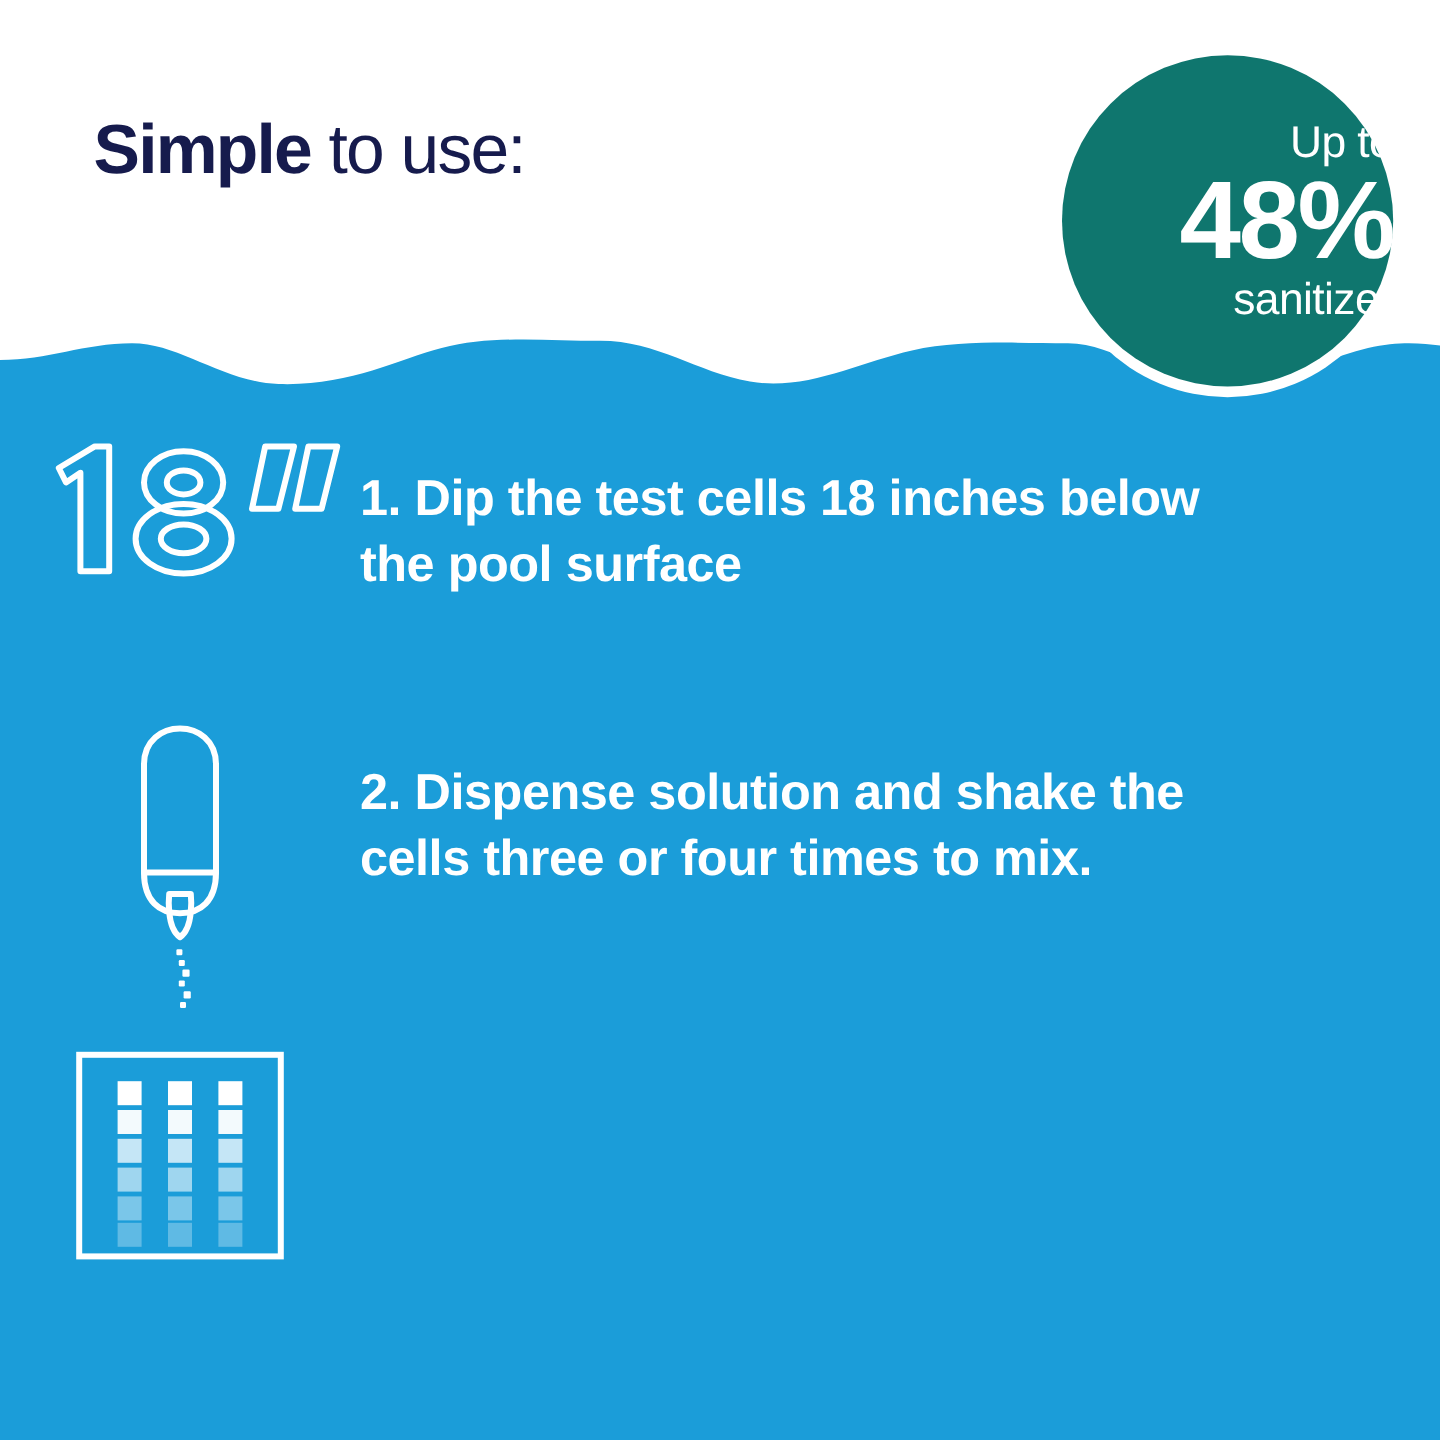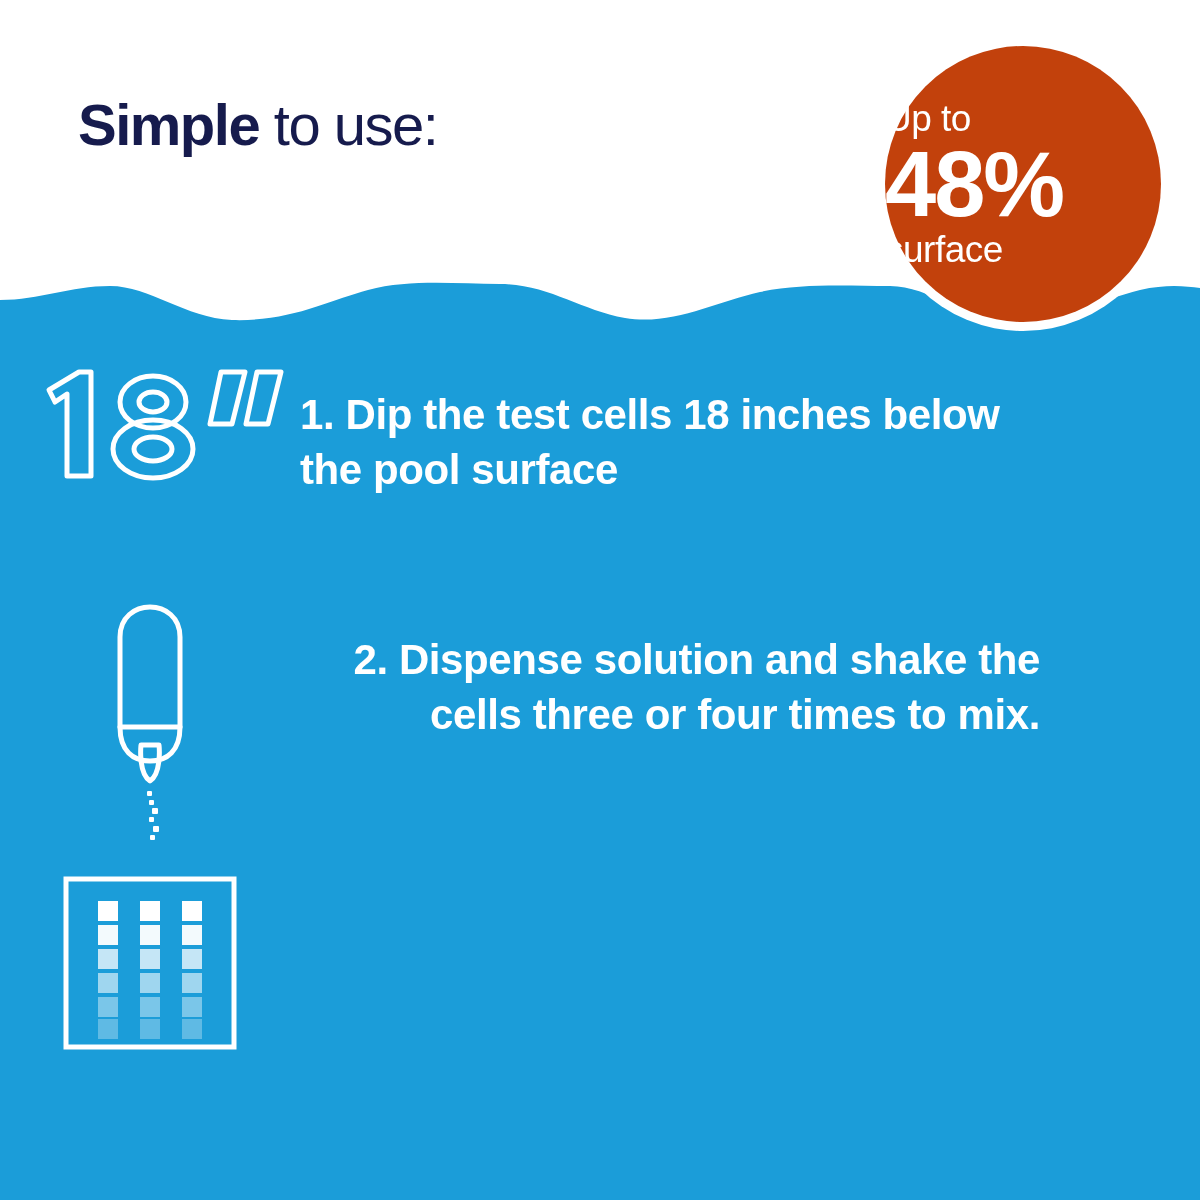--- a/index.html
+++ b/index.html
@@ -40,25 +40,25 @@
   }
   .heading .hd-strong { font-weight:bold; }
   .heading .hd-light  { font-weight:normal; }
 
   
   .badge {
     position:absolute;
     left:885px; top:46px;
     width:276px; height:276px;
     border-radius:50%;
-    background:#c2410c;
+    background:#0f766e;
     z-index:5;
     display:flex;
     flex-direction:column;
-    align-items:flex-start;
+    align-items:flex-end;
     justify-content:center;
     color:#ffffff;
     text-align:center;
     box-shadow:0 0 0 9px #ffffff;
   }
   .badge-top {
     font-size:37px;
     font-weight:normal;
     line-height:1;
     letter-spacing:-0.5px;
@@ -100,21 +100,21 @@
     color:#ffffff;
     font-size:42px;
     font-weight:bold;
     line-height:1.30;
     letter-spacing:-0.4px;
     padding-top:28px;
     max-width:740px;
   }
 
   .step-1 { height:235px; }
-  .step-2 { height:270px;text-align:right; }
+  .step-2 { height:270px; }
   .step-3 { height:200px; }
 
   .step-2 .step-icon { padding-top:0px; }
   .step-2 .step-text { padding-top:38px; }
   .step-3 .step-icon { padding-top:10px; }
   .step-3 .step-text { padding-top:52px; }
 
   
   .inches-wrap {
     position:relative;
@@ -151,21 +151,21 @@
     </svg>
   </div>
 
   <div class="heading">
     <span class="hd-strong">Simple</span><span class="hd-light"> to use:</span>
   </div>
 
   <div class="badge">
     <div class="badge-top">Up to</div>
     <div class="badge-big">48%</div>
-    <div class="badge-bottom">surface</div>
+    <div class="badge-bottom">sanitizer</div>
   </div>
 
   <div class="steps">
 
     <div class="step step-1">
       <div class="step-icon">
         <div class="inches-wrap">
           <svg width="260" height="120" viewBox="0 0 260 120" aria-hidden="true">
             <g fill="none" stroke="#FFFFFF" stroke-width="5" stroke-linejoin="round" stroke-linecap="round">
 

